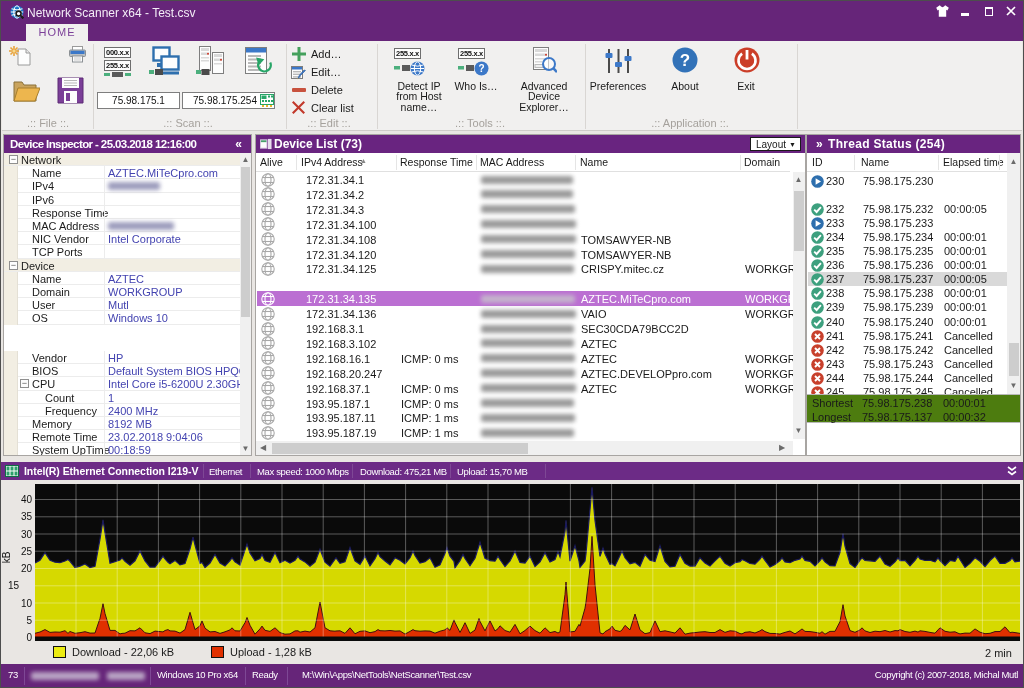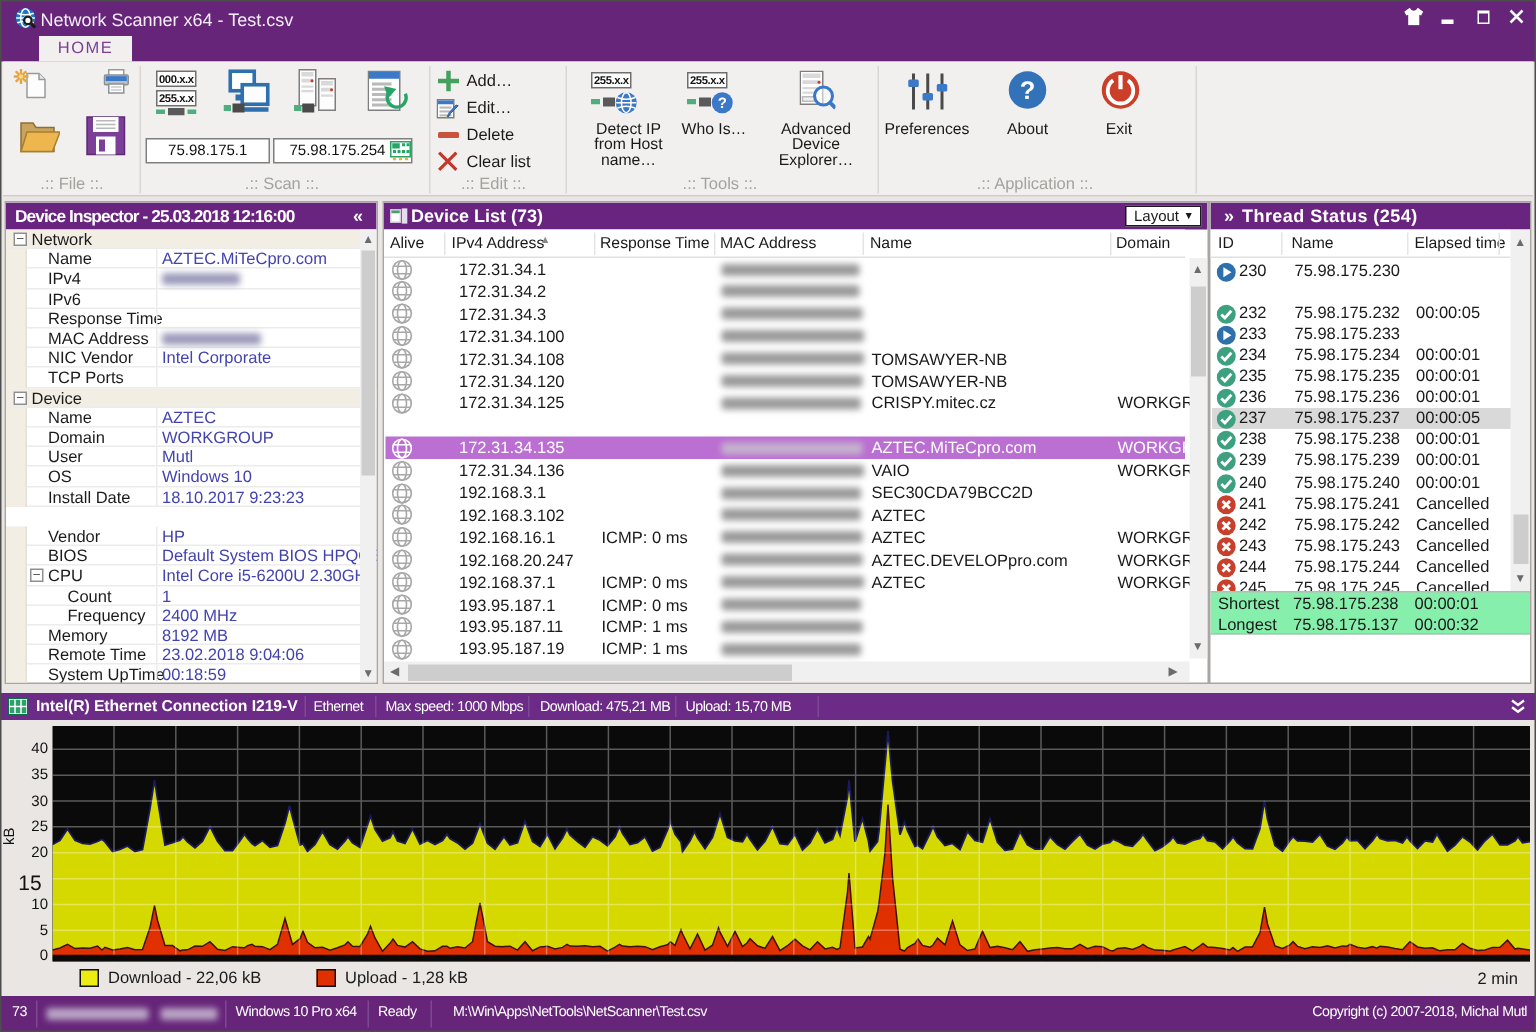--- a/index.html
+++ b/index.html
@@ -321,26 +321,20 @@
       <div class="plabel" style="left:28px">User</div>
       <div class="pvalue">Mutl</div>
       <div style="position:absolute;left:100px;top:0;width:1px;height:100%;background:#ececec"></div>
     </div>
     <div class="prow" style="top:176.4px">
       <div class="gut"></div>
       <div class="plabel" style="left:28px">OS</div>
       <div class="pvalue">Windows 10</div>
       <div style="position:absolute;left:100px;top:0;width:1px;height:100%;background:#ececec"></div>
     </div>
-    <div class="prow" style="top:189.6px">
-      <div class="gut"></div>
-      <div class="plabel" style="left:28px">Install Date</div>
-      <div class="pvalue">18.10.2017 9:23:23</div>
-      <div style="position:absolute;left:100px;top:0;width:1px;height:100%;background:#ececec"></div>
-    </div>
     <div class="prow" style="top:216.0px">
       <div class="gut"></div>
       <div class="plabel" style="left:28px">Vendor</div>
       <div class="pvalue">HP</div>
       <div style="position:absolute;left:100px;top:0;width:1px;height:100%;background:#ececec"></div>
     </div>
     <div class="prow" style="top:229.2px">
       <div class="gut"></div>
       <div class="plabel" style="left:28px">BIOS</div>
       <div class="pvalue">Default System BIOS HPQOE…</div>
@@ -783,21 +777,21 @@
         <path d="M4,4 L9,9 M9,4 L4,9" fill="none" stroke="#fff" stroke-width="1.9"></path>
       </svg>
       <div class="dcell" style="left:18px;top:1px">245</div>
       <div class="dcell" style="left:55px;top:1px">75.98.175.245</div>
       <div class="dcell" style="left:136px;top:1px">Cancelled</div>
     </div>
     <div class="scroll" style="right:0;top:18px;width:13px;height:241px"></div>
     <div class="sarrow" style="right:1px;top:22px;width:11px">▲</div>
     <div class="thumb" style="right:1.5px;top:208px;width:10px;height:33px"></div>
     <div class="sarrow" style="right:1px;top:246px;width:11px">▼</div>
-    <div class="abs" style="left:0;top:259px;width:213px;height:29px;background:#86efac;border-top:1px solid #b9b9b9;border-bottom:1px solid #b9b9b9">
+    <div class="abs" style="left:0;top:259px;width:213px;height:29px;background:#4d7c0f;border-top:1px solid #b9b9b9;border-bottom:1px solid #b9b9b9">
       <div class="dcell tt" style="left:5px;top:2px">Shortest</div>
       <div class="dcell tt" style="left:55px;top:2px">75.98.175.238</div>
       <div class="dcell tt" style="left:136px;top:2px">00:00:01</div>
       <div class="dcell tt" style="left:5px;top:16px">Longest</div>
       <div class="dcell tt" style="left:55px;top:16px">75.98.175.137</div>
       <div class="dcell tt" style="left:136px;top:16px">00:00:32</div>
     </div>
   </div>
 <div class="abs" style="left:0;top:462px;width:1024px;height:18px">
     <div class="abs" style="left:0;top:0;width:1024px;height:18px;background:#6c2b86"></div>
@@ -823,21 +817,21 @@
     <div class="abs" style="left:450px;top:2px;width:1px;height:14px;background:#7e4895"></div>
     <div class="abs" style="left:545px;top:2px;width:1px;height:14px;background:#7e4895"></div>
     <svg class="abs" style="right:7px;top:4px" width="10" height="10" viewBox="0 0 10 10">
       <path d="M1,1 L5,4 L9,1 M1,5.5 L5,8.5 L9,5.5" fill="none" stroke="#fff" stroke-width="1.6"></path>
     </svg>
   </div>
 <div class="abs" style="left:35px;top:484px;width:985px;height:157px;background:#0a0a0a"></div>
 <div class="abs" style="left:8px;top:632.0px;width:24px;text-align:right;font-size:10px;color:#111">0</div>
 <div class="abs" style="left:8px;top:614.8px;width:24px;text-align:right;font-size:10px;color:#111">5</div>
 <div class="abs" style="left:8px;top:597.5px;width:24px;text-align:right;font-size:10px;color:#111">10</div>
-<div class="abs" style="left:8px;top:580.2px;width:24px;text-align:center;font-size:14px;color:#111">15</div>
+<div class="abs" style="left:8px;top:580.2px;width:24px;text-align:left;font-size:10px;color:#111">15</div>
 <div class="abs" style="left:8px;top:563.0px;width:24px;text-align:right;font-size:10px;color:#111">20</div>
 <div class="abs" style="left:8px;top:545.8px;width:24px;text-align:right;font-size:10px;color:#111">25</div>
 <div class="abs" style="left:8px;top:528.5px;width:24px;text-align:right;font-size:10px;color:#111">30</div>
 <div class="abs" style="left:8px;top:511.2px;width:24px;text-align:right;font-size:10px;color:#111">35</div>
 <div class="abs" style="left:8px;top:494.0px;width:24px;text-align:right;font-size:10px;color:#111">40</div>
 <div class="abs" style="left:1px;top:552px;font-size:10px;color:#111;transform:rotate(-90deg);transform-origin:center">kB</div>
 <svg class="abs" style="left:35px;top:484px" width="985" height="157" viewBox="0 0 985 157">
     <path d="M0,153.5 L0.0,79.0 L5.0,76.2 L10.0,68.6 L15.0,76.2 L20.0,78.2 L25.0,78.7 L30.0,77.0 L33.0,75.5 L35.0,77.3 L40.0,83.6 L45.0,82.2 L50.0,80.0 L55.0,83.6 L60.0,82.3 L65.0,55.1 L68.0,35.9 L70.0,48.7 L75.0,79.3 L80.0,77.7 L85.0,76.1 L87.0,73.8 L90.0,77.3 L95.0,81.2 L100.0,76.8 L105.0,66.9 L110.0,76.8 L115.0,83.1 L120.0,83.1 L125.0,76.4 L128.0,72.1 L130.0,75.0 L133.0,78.3 L135.0,79.7 L140.0,76.4 L145.0,80.9 L150.0,79.6 L155.0,64.9 L158.0,53.1 L160.0,61.0 L165.0,79.4 L167.0,78.5 L170.0,83.5 L175.0,79.0 L180.0,70.4 L185.0,79.0 L190.0,82.0 L195.0,76.6 L197.0,73.8 L200.0,77.9 L205.0,81.0 L210.0,65.9 L212.0,60.0 L215.0,68.9 L220.0,76.7 L225.0,74.5 L227.0,70.4 L230.0,76.6 L235.0,78.3 L240.0,68.6 L245.0,78.7 L250.0,76.3 L255.0,79.0 L260.0,76.4 L263.0,72.1 L265.0,75.0 L270.0,77.9 L275.0,82.1 L280.0,78.1 L285.0,65.2 L290.0,78.1 L295.0,82.2 L300.0,75.2 L301.0,73.8 L305.0,79.3 L310.0,77.8 L315.0,63.5 L320.0,76.9 L325.0,80.3 L330.0,72.1 L335.0,81.9 L340.0,74.7 L343.0,68.6 L345.0,72.7 L350.0,77.0 L355.0,80.8 L360.0,73.8 L365.0,76.2 L370.0,79.9 L375.0,73.8 L378.0,66.9 L380.0,71.5 L385.0,79.0 L390.0,77.8 L395.0,73.8 L400.0,83.3 L405.0,80.9 L410.0,69.2 L412.0,63.5 L415.0,72.1 L419.0,77.3 L420.0,83.7 L425.0,76.6 L428.0,70.4 L430.0,74.5 L435.0,81.8 L440.0,74.3 L444.0,61.5 L445.0,58.3 L450.0,74.3 L455.0,76.6 L460.0,77.2 L463.0,72.1 L465.0,75.5 L470.0,82.5 L475.0,76.9 L480.0,66.9 L485.0,78.4 L490.0,79.0 L495.0,72.1 L500.0,82.6 L505.0,78.0 L510.0,68.6 L515.0,77.9 L520.0,75.5 L523.0,67.6 L525.0,72.8 L530.0,47.3 L531.0,36.2 L535.0,77.1 L540.0,61.7 L544.0,76.9 L545.0,83.4 L550.0,77.1 L551.0,69.7 L555.0,25.5 L557.0,3.4 L560.0,36.5 L565.0,72.4 L568.0,64.1 L570.0,69.7 L575.0,80.2 L577.0,79.6 L580.0,81.8 L585.0,71.5 L587.0,66.9 L590.0,73.8 L595.0,79.7 L600.0,78.3 L605.0,82.3 L610.0,70.4 L615.0,76.3 L620.0,77.5 L625.0,61.7 L630.0,77.5 L635.0,82.9 L640.0,82.1 L645.0,70.4 L650.0,79.3 L655.0,82.1 L660.0,82.1 L665.0,73.8 L670.0,79.0 L675.0,82.1 L680.0,76.9 L685.0,72.1 L690.0,79.3 L695.0,82.0 L700.0,78.7 L705.0,77.6 L707.0,75.5 L710.0,76.7 L715.0,79.5 L720.0,80.2 L725.0,75.0 L727.0,72.1 L730.0,76.4 L735.0,83.1 L740.0,80.5 L745.0,76.6 L747.0,73.8 L750.0,77.9 L755.0,78.7 L760.0,76.3 L765.0,75.0 L767.0,72.1 L770.0,76.4 L775.0,77.3 L780.0,81.9 L785.0,76.6 L787.0,73.8 L790.0,77.9 L795.0,81.7 L800.0,81.9 L805.0,68.3 L808.0,49.7 L810.0,62.1 L815.0,79.6 L820.0,83.4 L825.0,76.2 L827.0,73.8 L830.0,76.5 L835.0,76.8 L840.0,77.4 L845.0,72.1 L850.0,80.1 L855.0,82.2 L860.0,77.9 L863.0,73.8 L865.0,76.6 L870.0,76.3 L875.0,81.8 L880.0,76.4 L883.0,72.1 L885.0,75.0 L890.0,76.5 L895.0,76.3 L900.0,77.9 L903.0,73.8 L905.0,76.6 L910.0,81.6 L915.0,76.5 L920.0,77.3 L923.0,72.1 L925.0,75.5 L930.0,83.4 L935.0,79.4 L940.0,73.8 L945.0,77.3 L950.0,82.6 L955.0,76.5 L960.0,72.1 L965.0,79.3 L970.0,79.3 L975.0,76.6 L977.0,73.8 L980.0,77.9 L985.0,77.1 L985,153.5 Z" fill="#d6d900"></path>
     <path d="M0.0,79.0 L5.0,76.2 L10.0,68.6 L15.0,76.2 L20.0,78.2 L25.0,78.7 L30.0,77.0 L33.0,75.5 L35.0,77.3 L40.0,83.6 L45.0,82.2 L50.0,80.0 L55.0,83.6 L60.0,82.3 L65.0,55.1 L68.0,35.9 L70.0,48.7 L75.0,79.3 L80.0,77.7 L85.0,76.1 L87.0,73.8 L90.0,77.3 L95.0,81.2 L100.0,76.8 L105.0,66.9 L110.0,76.8 L115.0,83.1 L120.0,83.1 L125.0,76.4 L128.0,72.1 L130.0,75.0 L133.0,78.3 L135.0,79.7 L140.0,76.4 L145.0,80.9 L150.0,79.6 L155.0,64.9 L158.0,53.1 L160.0,61.0 L165.0,79.4 L167.0,78.5 L170.0,83.5 L175.0,79.0 L180.0,70.4 L185.0,79.0 L190.0,82.0 L195.0,76.6 L197.0,73.8 L200.0,77.9 L205.0,81.0 L210.0,65.9 L212.0,60.0 L215.0,68.9 L220.0,76.7 L225.0,74.5 L227.0,70.4 L230.0,76.6 L235.0,78.3 L240.0,68.6 L245.0,78.7 L250.0,76.3 L255.0,79.0 L260.0,76.4 L263.0,72.1 L265.0,75.0 L270.0,77.9 L275.0,82.1 L280.0,78.1 L285.0,65.2 L290.0,78.1 L295.0,82.2 L300.0,75.2 L301.0,73.8 L305.0,79.3 L310.0,77.8 L315.0,63.5 L320.0,76.9 L325.0,80.3 L330.0,72.1 L335.0,81.9 L340.0,74.7 L343.0,68.6 L345.0,72.7 L350.0,77.0 L355.0,80.8 L360.0,73.8 L365.0,76.2 L370.0,79.9 L375.0,73.8 L378.0,66.9 L380.0,71.5 L385.0,79.0 L390.0,77.8 L395.0,73.8 L400.0,83.3 L405.0,80.9 L410.0,69.2 L412.0,63.5 L415.0,72.1 L419.0,77.3 L420.0,83.7 L425.0,76.6 L428.0,70.4 L430.0,74.5 L435.0,81.8 L440.0,74.3 L444.0,61.5 L445.0,58.3 L450.0,74.3 L455.0,76.6 L460.0,77.2 L463.0,72.1 L465.0,75.5 L470.0,82.5 L475.0,76.9 L480.0,66.9 L485.0,78.4 L490.0,79.0 L495.0,72.1 L500.0,82.6 L505.0,78.0 L510.0,68.6 L515.0,77.9 L520.0,75.5 L523.0,67.6 L525.0,72.8 L530.0,47.3 L531.0,36.2 L535.0,77.1 L540.0,61.7 L544.0,76.9 L545.0,83.4 L550.0,77.1 L551.0,69.7 L555.0,25.5 L557.0,3.4 L560.0,36.5 L565.0,72.4 L568.0,64.1 L570.0,69.7 L575.0,80.2 L577.0,79.6 L580.0,81.8 L585.0,71.5 L587.0,66.9 L590.0,73.8 L595.0,79.7 L600.0,78.3 L605.0,82.3 L610.0,70.4 L615.0,76.3 L620.0,77.5 L625.0,61.7 L630.0,77.5 L635.0,82.9 L640.0,82.1 L645.0,70.4 L650.0,79.3 L655.0,82.1 L660.0,82.1 L665.0,73.8 L670.0,79.0 L675.0,82.1 L680.0,76.9 L685.0,72.1 L690.0,79.3 L695.0,82.0 L700.0,78.7 L705.0,77.6 L707.0,75.5 L710.0,76.7 L715.0,79.5 L720.0,80.2 L725.0,75.0 L727.0,72.1 L730.0,76.4 L735.0,83.1 L740.0,80.5 L745.0,76.6 L747.0,73.8 L750.0,77.9 L755.0,78.7 L760.0,76.3 L765.0,75.0 L767.0,72.1 L770.0,76.4 L775.0,77.3 L780.0,81.9 L785.0,76.6 L787.0,73.8 L790.0,77.9 L795.0,81.7 L800.0,81.9 L805.0,68.3 L808.0,49.7 L810.0,62.1 L815.0,79.6 L820.0,83.4 L825.0,76.2 L827.0,73.8 L830.0,76.5 L835.0,76.8 L840.0,77.4 L845.0,72.1 L850.0,80.1 L855.0,82.2 L860.0,77.9 L863.0,73.8 L865.0,76.6 L870.0,76.3 L875.0,81.8 L880.0,76.4 L883.0,72.1 L885.0,75.0 L890.0,76.5 L895.0,76.3 L900.0,77.9 L903.0,73.8 L905.0,76.6 L910.0,81.6 L915.0,76.5 L920.0,77.3 L923.0,72.1 L925.0,75.5 L930.0,83.4 L935.0,79.4 L940.0,73.8 L945.0,77.3 L950.0,82.6 L955.0,76.5 L960.0,72.1 L965.0,79.3 L970.0,79.3 L975.0,76.6 L977.0,73.8 L980.0,77.9 L985.0,77.1" fill="none" stroke="#1a1a5e" stroke-width="1.2"></path>
     <path d="M0,153.5 L0.0,149.3 L5.0,148.0 L10.0,145.6 L15.0,148.4 L20.0,148.0 L25.0,148.2 L30.0,146.7 L33.0,149.4 L35.0,147.5 L40.0,149.3 L45.0,148.7 L50.0,147.7 L55.0,149.1 L60.0,149.0 L65.0,134.4 L68.0,119.7 L70.0,129.5 L75.0,146.4 L80.0,146.4 L85.0,149.9 L87.0,149.4 L90.0,149.2 L95.0,146.7 L100.0,146.9 L105.0,143.8 L110.0,148.8 L115.0,149.6 L120.0,147.1 L125.0,147.6 L128.0,147.9 L130.0,146.5 L133.0,145.6 L135.0,146.9 L140.0,147.1 L145.0,149.1 L150.0,145.6 L155.0,128.3 L158.0,138.7 L160.0,145.6 L165.0,141.8 L167.0,136.9 L170.0,144.2 L175.0,147.9 L180.0,147.5 L185.0,149.4 L190.0,147.8 L195.0,145.9 L197.0,143.8 L200.0,146.8 L205.0,147.0 L210.0,138.7 L212.0,133.5 L215.0,141.3 L220.0,150.2 L225.0,144.9 L227.0,142.1 L230.0,146.3 L235.0,147.4 L240.0,143.8 L245.0,148.6 L250.0,150.2 L255.0,149.9 L260.0,146.9 L263.0,146.8 L265.0,148.2 L270.0,147.1 L275.0,148.0 L280.0,143.8 L285.0,118.0 L290.0,143.8 L295.0,146.8 L300.0,147.2 L301.0,147.0 L305.0,146.8 L310.0,149.4 L315.0,143.8 L320.0,149.8 L325.0,147.3 L330.0,146.9 L335.0,148.7 L340.0,147.6 L343.0,145.6 L345.0,146.7 L350.0,146.9 L355.0,146.5 L360.0,147.1 L365.0,146.9 L370.0,150.1 L375.0,147.4 L378.0,145.6 L380.0,146.7 L385.0,147.2 L390.0,146.9 L395.0,147.1 L400.0,149.2 L405.0,147.2 L410.0,145.9 L412.0,143.8 L415.0,146.4 L419.0,135.9 L420.0,138.5 L425.0,148.5 L428.0,142.8 L430.0,138.7 L435.0,149.4 L440.0,146.1 L444.0,134.5 L445.0,137.4 L450.0,146.9 L455.0,136.9 L460.0,147.0 L463.0,144.7 L465.0,141.8 L470.0,146.5 L475.0,148.2 L480.0,140.4 L485.0,149.8 L490.0,146.5 L495.0,142.1 L500.0,146.6 L505.0,149.2 L510.0,143.8 L515.0,148.6 L520.0,147.5 L523.0,149.0 L525.0,147.9 L530.0,110.7 L531.0,98.0 L535.0,148.0 L540.0,147.3 L544.0,140.4 L545.0,142.1 L550.0,124.2 L551.0,118.0 L555.0,84.6 L557.0,52.4 L560.0,100.7 L565.0,148.8 L568.0,150.0 L570.0,147.7 L575.0,144.9 L577.0,142.1 L580.0,146.3 L585.0,147.5 L587.0,146.0 L590.0,141.4 L595.0,145.9 L600.0,130.0 L605.0,145.9 L610.0,149.7 L615.0,148.6 L620.0,136.9 L625.0,147.7 L630.0,146.8 L635.0,147.9 L640.0,149.1 L645.0,143.8 L650.0,150.2 L655.0,149.1 L660.0,148.6 L665.0,148.0 L670.0,147.7 L675.0,148.5 L680.0,148.5 L685.0,145.6 L690.0,148.4 L695.0,146.8 L700.0,147.2 L705.0,149.6 L707.0,149.9 L710.0,148.3 L715.0,147.8 L720.0,149.0 L725.0,146.9 L727.0,145.6 L730.0,147.6 L735.0,149.4 L740.0,149.5 L745.0,150.1 L747.0,149.3 L750.0,148.4 L755.0,147.0 L760.0,149.9 L765.0,146.5 L767.0,144.9 L770.0,147.4 L775.0,147.6 L780.0,148.3 L785.0,149.3 L787.0,147.7 L790.0,150.2 L795.0,147.4 L800.0,147.3 L805.0,137.7 L808.0,120.7 L810.0,132.0 L815.0,146.6 L820.0,148.3 L825.0,145.9 L827.0,143.8 L830.0,146.9 L835.0,148.5 L840.0,147.2 L845.0,147.7 L850.0,146.5 L855.0,148.0 L860.0,146.6 L863.0,146.8 L865.0,145.6 L870.0,147.5 L875.0,148.3 L880.0,147.1 L883.0,148.1 L885.0,146.8 L890.0,147.4 L895.0,148.4 L900.0,149.2 L903.0,145.9 L905.0,143.8 L910.0,147.3 L915.0,148.2 L920.0,147.8 L923.0,149.2 L925.0,149.9 L930.0,149.1 L935.0,149.2 L940.0,144.9 L945.0,148.2 L950.0,149.7 L955.0,149.3 L960.0,147.6 L965.0,147.5 L970.0,142.8 L975.0,148.7 L977.0,148.2 L980.0,148.6 L985.0,149.4 L985,153.5 Z" fill="#e03000"></path>

